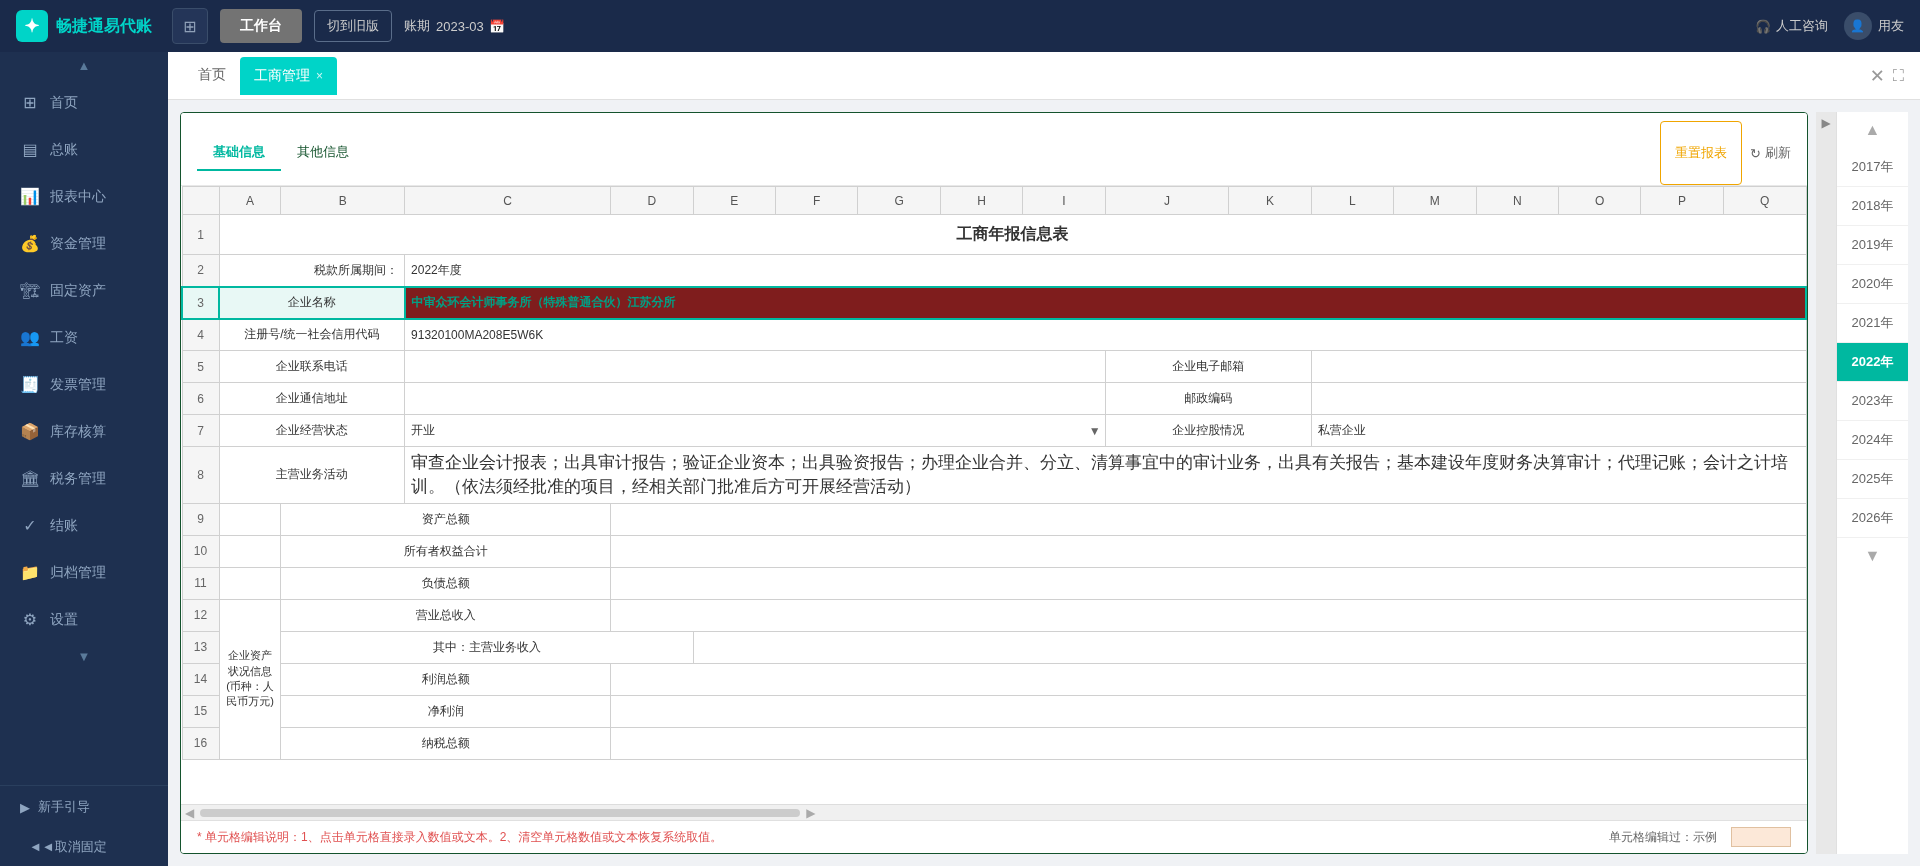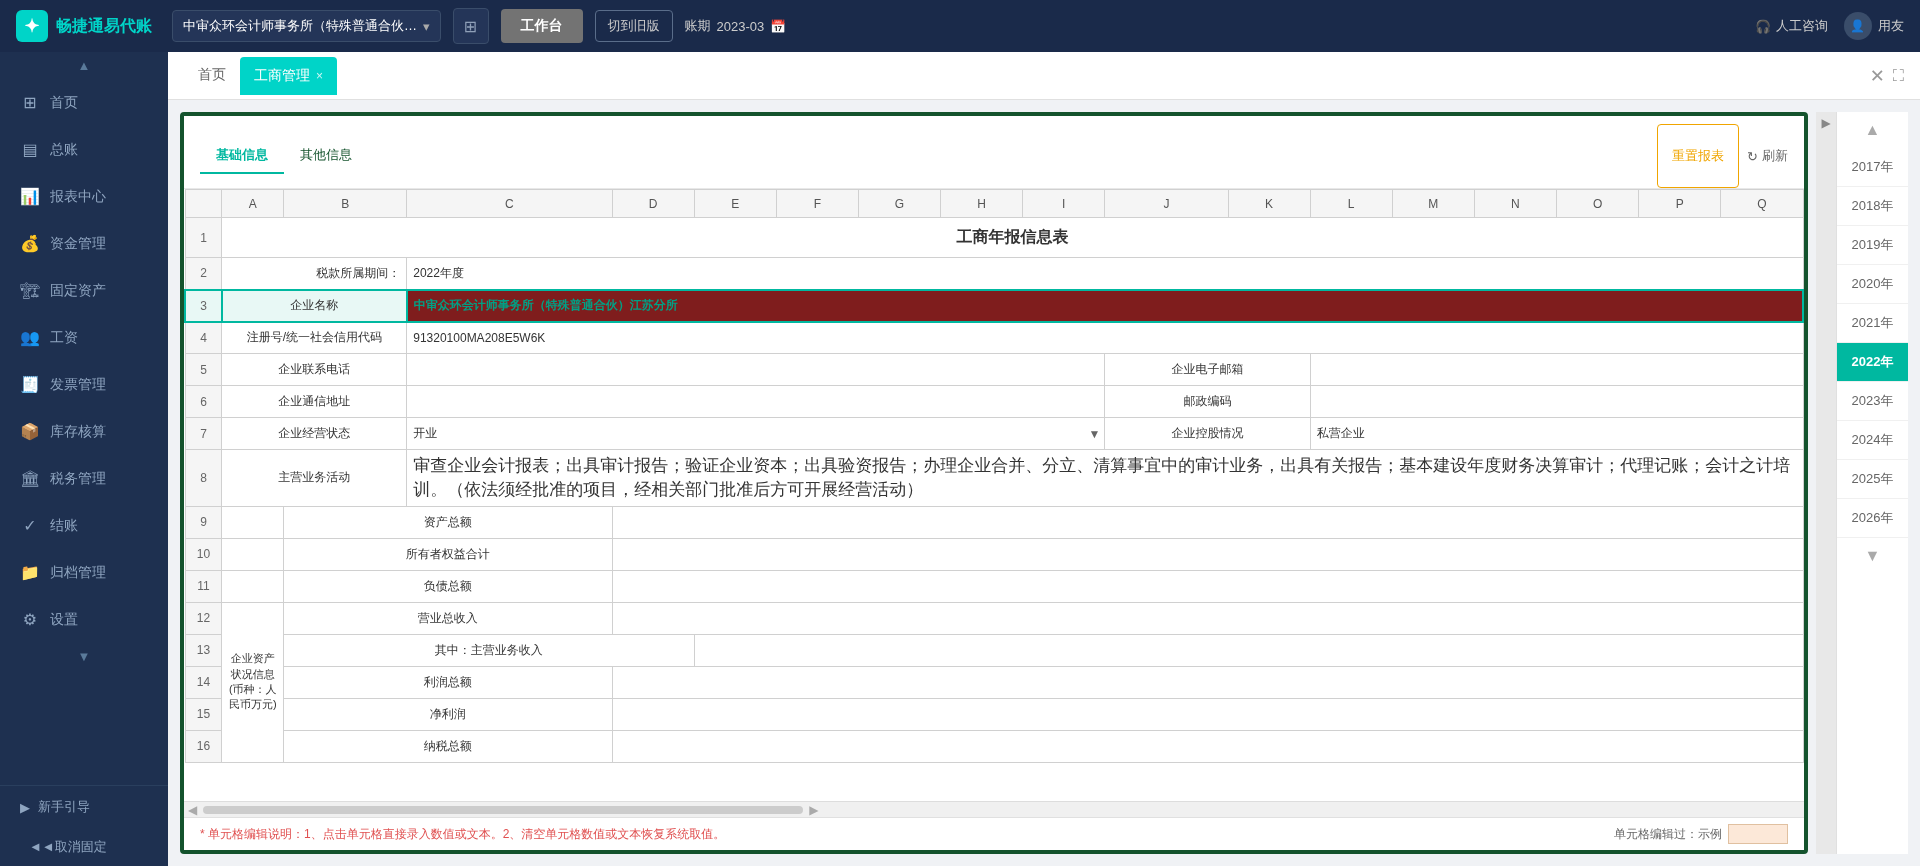--- a/index.html
+++ b/index.html
@@ -39,21 +39,21 @@
     
     .tab-bar { background: white; display: flex; align-items: center; padding: 0 16px; border-bottom: 1px solid #e0e0e0; height: 48px; flex-shrink: 0; }
     .tab { padding: 12px 14px; font-size: 14px; color: #666; cursor: pointer; border-bottom: 2px solid transparent; display: flex; align-items: center; gap: 6px; }
     .tab.active { color: white; background: #00d4c8; border-radius: 4px 4px 0 0; border-bottom: none; padding: 10px 14px; }
     .tab .close-btn { font-size: 12px; cursor: pointer; opacity: 0.8; }
 
     
     .page-content { flex: 1; display: flex; overflow: hidden; padding: 12px; gap: 8px; }
 
     
-    .spreadsheet-wrapper { flex: 1; background: white; border: 4px solid #14532d; border-radius: 4px; display: flex; flex-direction: column; overflow: hidden; }
+    .spreadsheet-wrapper { flex: 1; background: white; border: 1px solid #14532d; border-radius: 4px; display: flex; flex-direction: column; overflow: hidden; }
 
     
     .sub-tabs { display: flex; align-items: center; padding: 8px 16px 0; border-bottom: 1px solid #e8e8e8; background: white; flex-shrink: 0; }
     .sub-tab { padding: 8px 16px; font-size: 13px; cursor: pointer; color: #14532d; border-bottom: 2px solid transparent; }
     .sub-tab.active { color: #00b8a0; border-bottom: 2px solid #00b8a0; font-weight: bold; }
     .sub-tab-actions { margin-left: auto; display: flex; gap: 8px; align-items: center; }
     .reset-btn { border: 1px solid #f0a500; color: #f0a500; background: white; padding: 22px 14px; border-radius: 4px; cursor: pointer; font-size: 13px; }
     .refresh-btn { border: none; background: none; color: #666; cursor: pointer; font-size: 13px; display: flex; align-items: center; gap: 4px; }
 
     
@@ -63,21 +63,21 @@
     .spreadsheet table th { background: #f5f5f5; text-align: center; font-weight: normal; color: #555; height: 28px; }
     .row-num { background: #f5f5f5; text-align: center; color: #666; width: 36px; font-weight: normal; }
     .col-header { background: #f0f0f0; width: 80px; }
     .title-cell { text-align: center; font-size: 16px; font-weight: bold; color: #333; background: white; }
     .label-cell { text-align: center; color: #333; background: white; }
     .data-cell { background: white; color: #333; }
 
     
     .status-bar { background: white; border-top: 1px solid #e0e0e0; padding: 6px 16px; display: flex; align-items: center; justify-content: space-between; font-size: 12px; flex-shrink: 0; }
     .status-hint { color: #e05050; }
-    .cell-edit-info { color: #666; display: flex; align-items: center; gap: 6px; }
+    .cell-edit-info { color: #666; display: flex; align-items: center; gap: 14px; }
     .cell-edited-sample { width: 60px; height: 20px; background: #fce8d8; border: 1px solid #e0c0a0; display: inline-block; }
 
     
     .year-panel { width: 72px; background: white; border-left: 1px solid #e0e0e0; display: flex; flex-direction: column; overflow: hidden; flex-shrink: 0; }
     .year-nav-btn { width: 100%; height: 36px; display: flex; align-items: center; justify-content: center; cursor: pointer; color: #aaa; border: none; background: none; font-size: 16px; }
     .year-item { width: 100%; padding: 10px 0; text-align: center; font-size: 13px; color: #666; cursor: pointer; border-bottom: 1px solid #f0f0f0; }
     .year-item.active { background: #00b8a0; color: white; font-weight: bold; }
 
     
     .collapse-panel { width: 20px; background: #e8e8e8; display: flex; flex-direction: column; align-items: center; cursor: pointer; flex-shrink: 0; }
@@ -91,24 +91,20 @@
     .row-title { height: 40px; }
     .row-normal { height: 32px; }
   </style>
 </head>
 <body>
 
 <div class="topbar">
   <div class="logo">
     <div class="logo-icon">✦</div>
     <span>畅捷通易代账</span>
-  </div>
-  <div class="company-selector">
-    <span>中审众环会计师事务所（特殊普通合伙…</span>
-    <span class="arrow">▾</span>
   </div>
   <div class="icon-btn">⊞</div>
   <button class="workbench-btn">工作台</button>
   <button class="old-ver-btn">切到旧版</button>
   <div class="period-display">
     <span>账期</span>
     <span>2023-03</span>
     <span class="cal-icon">📅</span>
   </div>
   <div class="topbar-right">

